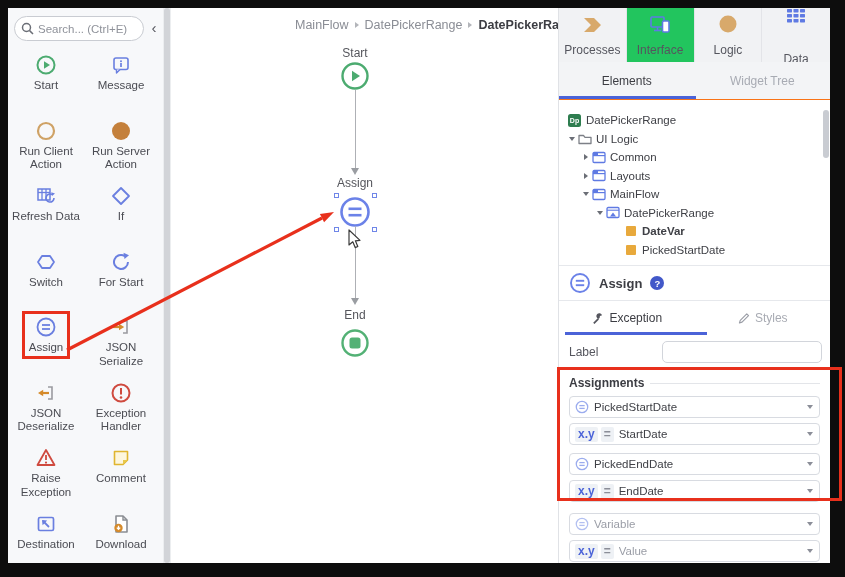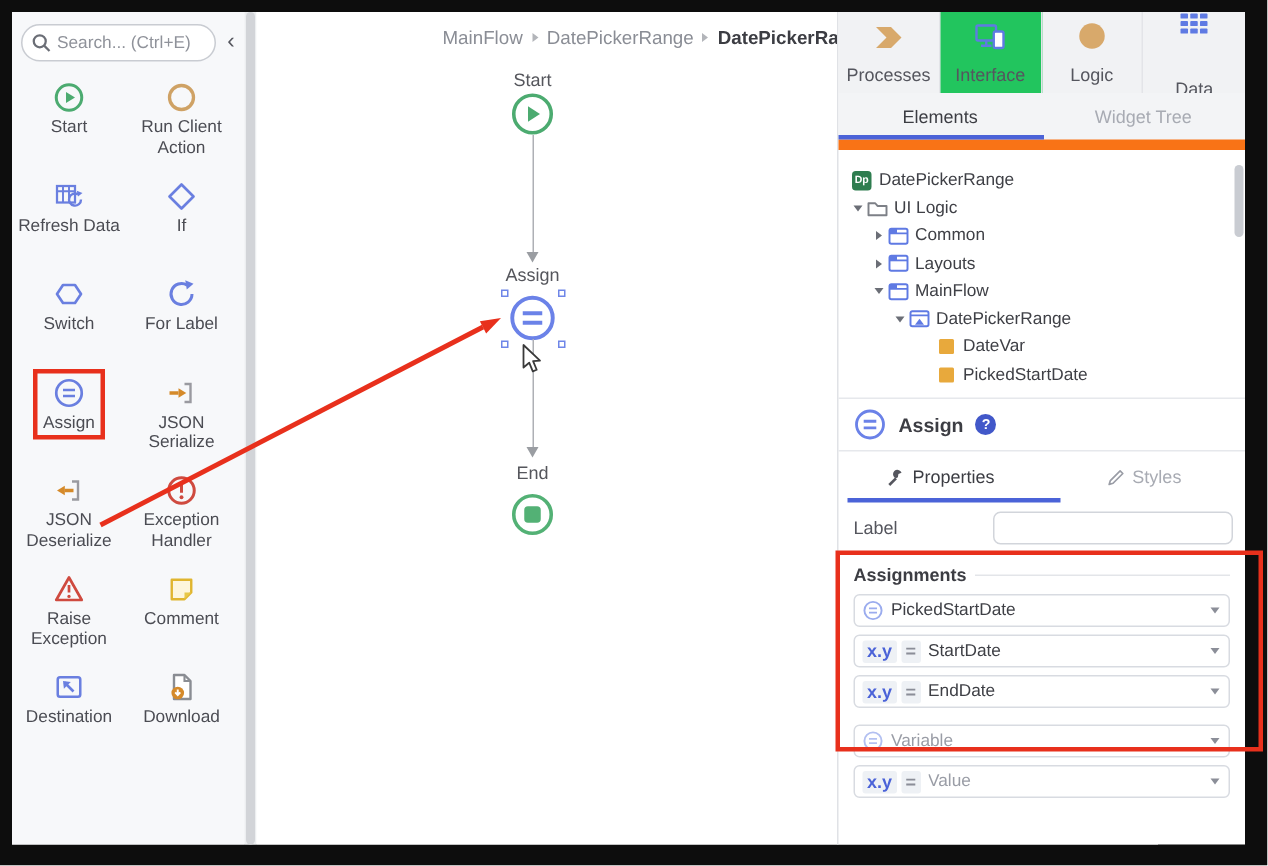--- a/index.html
+++ b/index.html
@@ -43,21 +43,21 @@
 
   
   .rpanel { position:absolute; left:550px; top:0; width:272px; height:555px; background:#fff;
             border-left:1px solid #e0e2e6; display:flex; flex-direction:column; }
   .tabstrip { height:54px; display:flex; background:#f1f2f4; flex:none; }
   .tab { width:68px; display:flex; flex-direction:column; align-items:center; justify-content:center;
          gap:3px; font-size:12px; color:#55565e; border-right:1px solid #e3e4e8; cursor:pointer; }
   .tab:last-child { border-right:none;gap:20px; }
   .tab.active { background:#22c55e; }
   .subtabs { height:38px; background:#f3f4f6; display:flex; position:relative; flex:none;
-             border-bottom:7px solid #f97316; }
+             border-bottom:1px solid #f97316; }
   .subtab { width:50%; display:flex; align-items:center; justify-content:center; font-size:12px;
             color:#a8abb3; cursor:pointer; }
   .subtab.active { color:#3c3d43; }
   .subtab-underline { position:absolute; left:0; bottom:0; width:137px; height:3px; background:#4b63d8; }
   .tree { height:165px; position:relative; padding-top:11px; flex:none; overflow:hidden; }
   .trow { height:18.5px; display:flex; align-items:center; font-size:11.5px; color:#3f4046; }
   .caret { width:10px; flex:none; display:flex; justify-content:center; }
   .caret-down { width:0; height:0; border-top:4px solid #6b6e76; border-left:3.5px solid transparent;
                 border-right:3.5px solid transparent; }
   .caret-right { width:0; height:0; border-left:4px solid #6b6e76; border-top:3.5px solid transparent;
@@ -124,30 +124,49 @@
         <div class="tool">
           <span class="tico">
               <svg width="22" height="22" viewBox="0 0 22 22">
                 <circle cx="11" cy="11" r="8.5" fill="none" stroke="#4cab70" stroke-width="2"></circle>
                 <polygon points="9,7.3 15,11 9,14.7" fill="#4cab70"></polygon>
               </svg>
             </span>
           <span class="tlabel">Start</span>
         </div>
 
+        <div class="tool">
+          <span class="tico">
+              <svg width="22" height="22" viewBox="0 0 22 22">
+                <rect x="4" y="4" width="14" height="11.5" rx="2" fill="none" stroke="#6a7fe0" stroke-width="1.6"></rect>
+                <path d="M6.5 15.5 L6.5 19 L10 15.5" fill="#fff" stroke="#6a7fe0" stroke-width="1.4" stroke-linejoin="round"></path>
+                <circle cx="11" cy="7.2" r="1" fill="#6a7fe0"></circle>
+                <line x1="11" y1="9" x2="11" y2="13" stroke="#6a7fe0" stroke-width="1.7"></line>
+              </svg>
+            </span>
+          <span class="tlabel">Message</span>
+        </div>
 
         <div class="tool">
           <span class="tico">
               <svg width="22" height="22" viewBox="0 0 22 22">
                 <circle cx="11" cy="11" r="8" fill="none" stroke="#cfa265" stroke-width="2.2"></circle>
               </svg>
             </span>
           <span class="tlabel">Run Client Action</span>
         </div>
 
+        <div class="tool">
+          <span class="tico">
+              <svg width="22" height="22" viewBox="0 0 22 22">
+                <circle cx="11" cy="11" r="9" fill="#c4803b"></circle>
+              </svg>
+            </span>
+          <span class="tlabel">Run Server Action</span>
+        </div>
 
         <div class="tool">
           <span class="tico">
               <svg width="22" height="22" viewBox="0 0 22 22">
                 <rect x="3" y="4" width="12" height="11" fill="none" stroke="#6a7fe0" stroke-width="1.5"></rect>
                 <line x1="3" y1="7.5" x2="15" y2="7.5" stroke="#6a7fe0" stroke-width="1.3"></line>
                 <line x1="7" y1="4" x2="7" y2="15" stroke="#6a7fe0" stroke-width="1.3"></line>
                 <line x1="11" y1="4" x2="11" y2="15" stroke="#6a7fe0" stroke-width="1.3"></line>
                 <path d="M19 13 a4 4 0 1 1 -2 -3.4" fill="none" stroke="#6a7fe0" stroke-width="1.6"></path>
                 <polygon points="16.2,7.2 20,8.6 17,11" fill="#6a7fe0"></polygon>
@@ -174,21 +193,21 @@
           <span class="tlabel">Switch</span>
         </div>
 
         <div class="tool">
           <span class="tico">
               <svg width="22" height="22" viewBox="0 0 22 22">
                 <path d="M18 11 a7 7 0 1 1 -3.2 -5.9" fill="none" stroke="#6a7fe0" stroke-width="2"></path>
                 <polygon points="13.5,1.8 19,4.2 14.5,8" fill="#6a7fe0"></polygon>
               </svg>
             </span>
-          <span class="tlabel">For Label</span>
+          <span class="tlabel">For Start</span>
         </div>
 
         <div class="tool">
           <div class="hl">
             <span class="tico">
                 <svg width="22" height="22" viewBox="0 0 22 22">
                   <circle cx="11" cy="11" r="8.5" fill="none" stroke="#6a7fe0" stroke-width="1.8"></circle>
                   <line x1="7" y1="9" x2="15" y2="9" stroke="#6a7fe0" stroke-width="1.8"></line>
                   <line x1="7" y1="13" x2="15" y2="13" stroke="#6a7fe0" stroke-width="1.8"></line>
                 </svg>
@@ -432,21 +451,21 @@
             </span>
           <span class="ticon">
               <svg width="14" height="13" viewBox="0 0 14 13">
                 <rect x="1" y="1.5" width="12" height="10" rx="1.2" fill="none" stroke="#5f7ae3" stroke-width="1.3"></rect>
                 <line x1="1" y1="4.2" x2="13" y2="4.2" stroke="#5f7ae3" stroke-width="1.1"></line>
                 <path d="M4 10.5 L7 6.5 L10 10.5 Z" fill="#5f7ae3"></path>
               </svg>
             </span>
           <span>DatePickerRange</span>
         </div>
-        <div class="trow" style="padding-left:64px;">
+        <div class="trow" style="padding-left:64px;font-weight:bold;">
           <span class="ticon">
               <span class="varsq"></span>
             </span>
           <span>DateVar</span>
         </div>
         <div class="trow" style="padding-left:64px;">
           <span class="ticon">
               <span class="varsq"></span>
             </span>
           <span>PickedStartDate</span>
@@ -467,21 +486,21 @@
       </div>
 
       <div class="propstabs">
         <div class="propstab active">
           <span style="display:flex;">
               <svg width="13" height="13" viewBox="0 0 16 16">
                 <path d="M3.5 14 L9 8.5" stroke="#55565e" stroke-width="2.2" fill="none"></path>
                 <path d="M9 8.5 a3.6 3.6 0 1 1 4.6 -4.6 l-2.6 1 -0.4 2.6 z" fill="#55565e"></path>
               </svg>
             </span>
-          <span>Properties</span>
+          <span>Exception</span>
         </div>
         <div class="propstab">
           <span style="display:flex;">
               <svg width="13" height="13" viewBox="0 0 16 16">
                 <path d="M3 13.5 l1 -3.2 8 -8 2.2 2.2 -8 8 z" fill="none" stroke="#9a9da6" stroke-width="1.4" stroke-linejoin="round"></path>
               </svg>
             </span>
           <span>Styles</span>
         </div>
         <div class="props-underline"></div>
@@ -510,20 +529,31 @@
           <span class="txt">PickedStartDate</span>
           <span class="ddcaret"></span>
         </div>
         <div class="ddrow">
           <span class="badge xy">x.y</span>
           <span class="badge eq">=</span>
           <span class="txt">StartDate</span>
           <span class="ddcaret"></span>
         </div>
 
+        <div class="ddrow" style="margin-top:8px;">
+          <span style="display:flex;">
+              <svg width="14" height="14" viewBox="0 0 22 22">
+                <circle cx="11" cy="11" r="9" fill="none" stroke="#9bacee" stroke-width="2"></circle>
+                <line x1="6.8" y1="8.8" x2="15.2" y2="8.8" stroke="#9bacee" stroke-width="2"></line>
+                <line x1="6.8" y1="13.2" x2="15.2" y2="13.2" stroke="#9bacee" stroke-width="2"></line>
+              </svg>
+            </span>
+          <span class="txt">PickedEndDate</span>
+          <span class="ddcaret"></span>
+        </div>
         <div class="ddrow">
           <span class="badge xy">x.y</span>
           <span class="badge eq">=</span>
           <span class="txt">EndDate</span>
           <span class="ddcaret"></span>
         </div>
       </div>
 
       <div class="morerows">
         <div class="ddrow">

